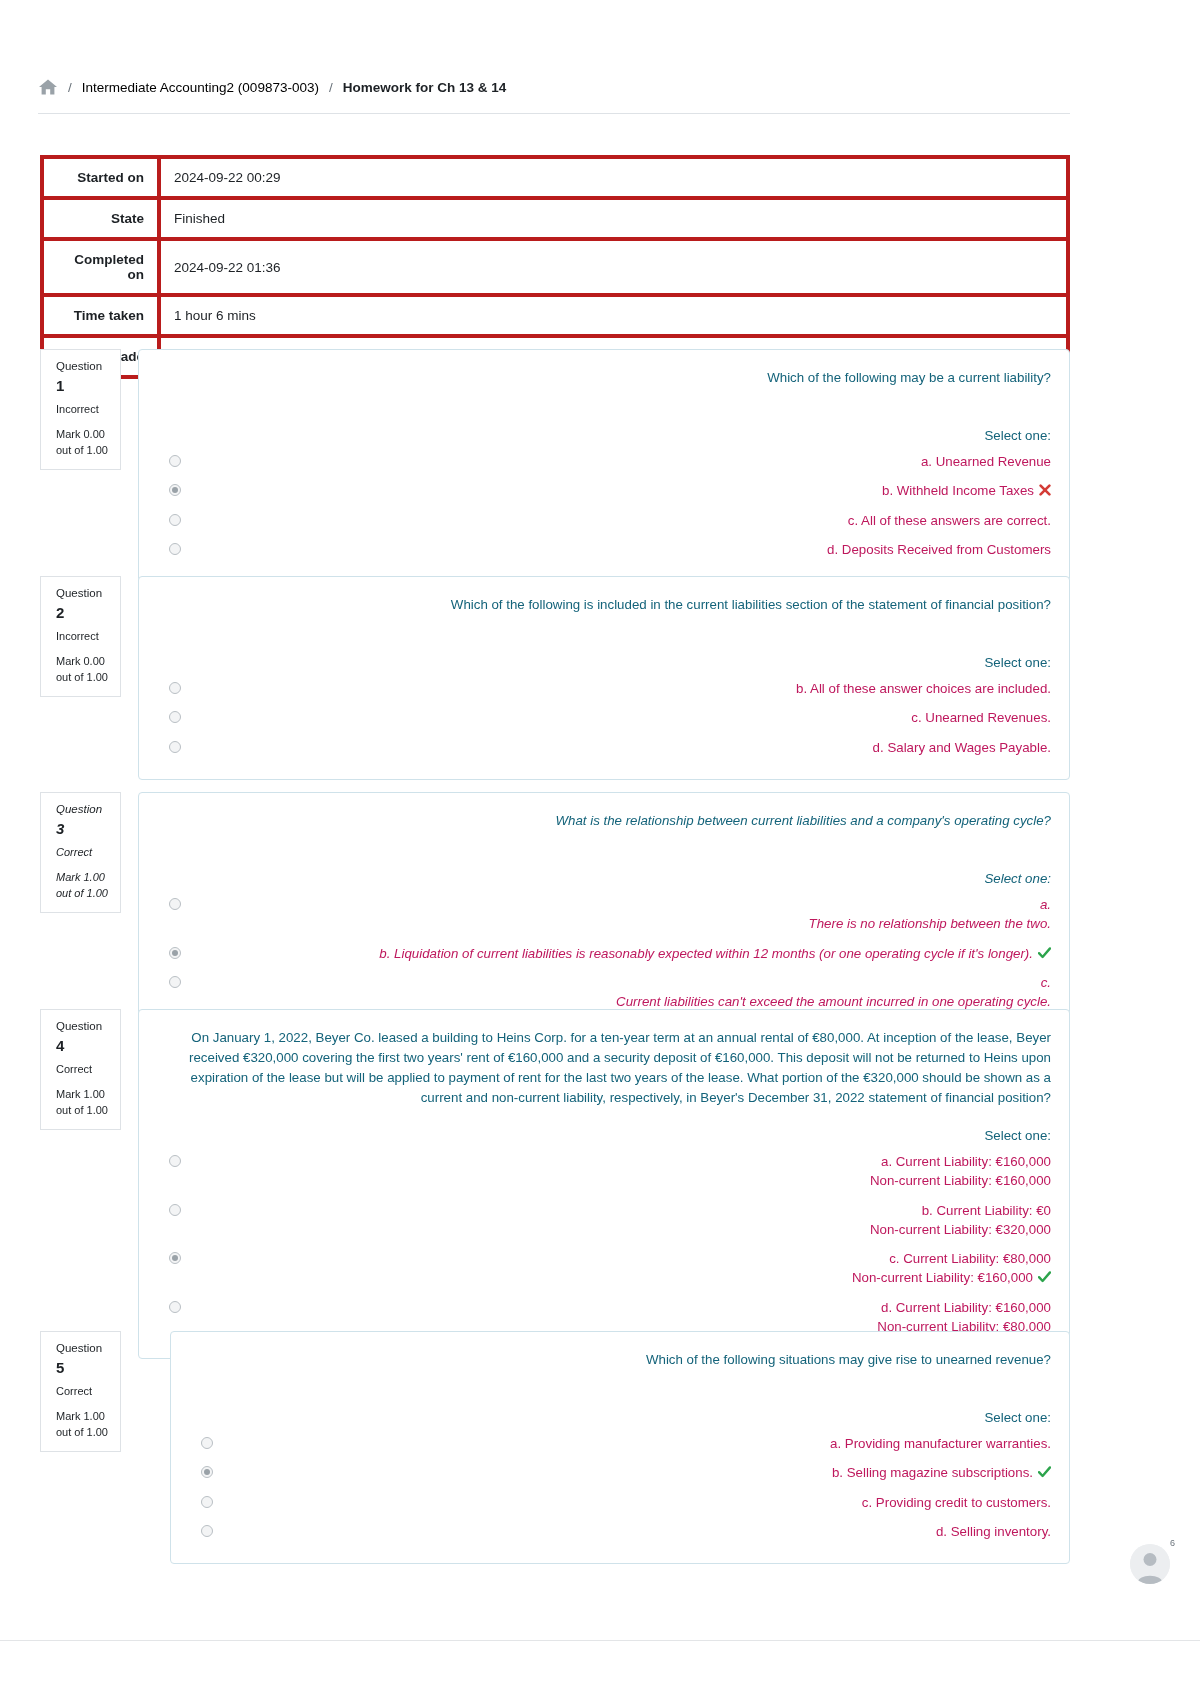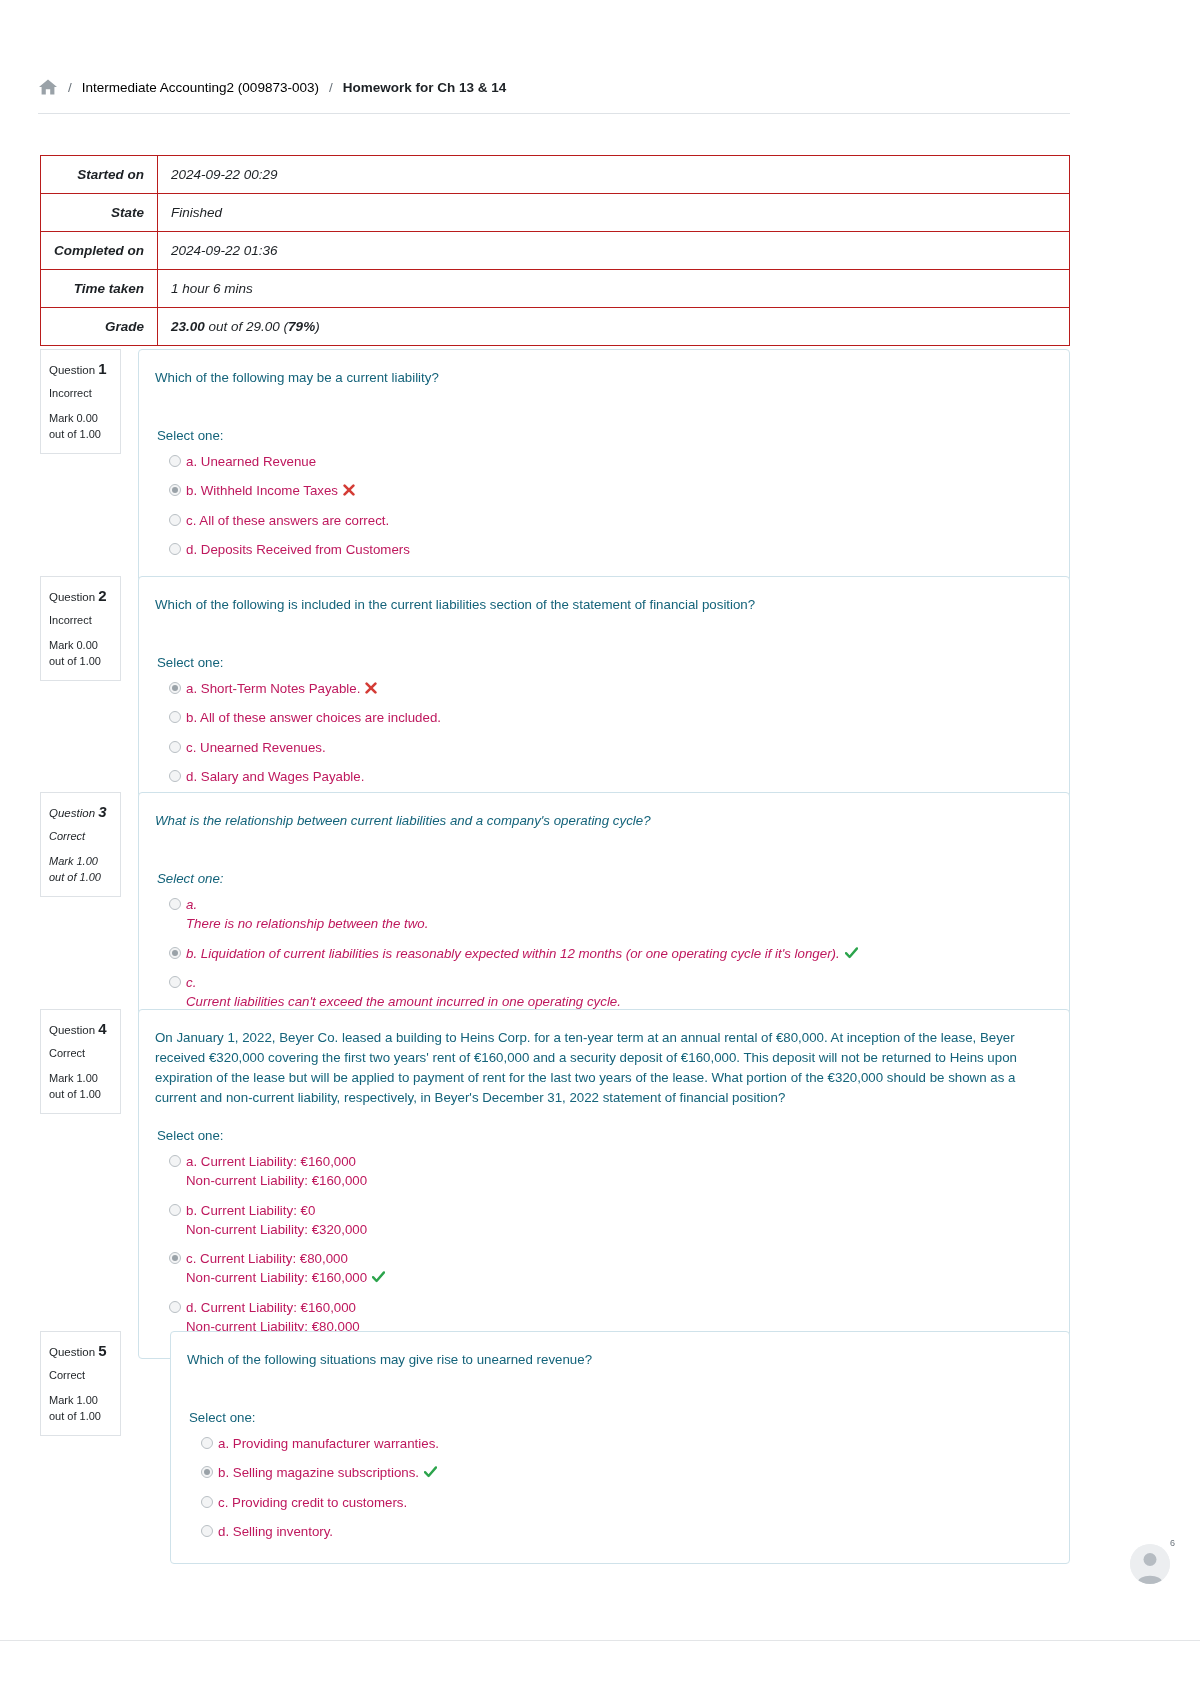--- a/index.html
+++ b/index.html
@@ -39,25 +39,24 @@
   
   .info-table {
     position: absolute;
     left: 40px; top: 155px;
     width: 1030px;
     border-collapse: collapse;
     font-size: 13.5px;
   }
   .info-table tr { border: 1px solid #dee2e6; }
   .info-table th, .info-table td {
-    border: 1px solid #b91c1c;
+    border: 4px solid #b91c1c;
     padding: 11px 13px;
     vertical-align: middle;
     height: 37px;
-    font-style: italic;
   }
   .info-table th {
     width: 117px;
     text-align: right;
     font-weight: bold;
     color: #1d2125;
   }
   .info-table td { text-align: left; color: #1d2125; }
   .info-table td b { font-weight: bold; }
 
@@ -67,21 +66,21 @@
     left: 40px;
     width: 1030px;
     display: flex;
     align-items: flex-start;
   }
   .q-info {
     width: 81px;
     flex: 0 0 81px;
     border: 1px solid #dee2e6;
     background: #fff;
-    padding: 8px 9px 10px 8px;
+    padding: 8px 9px 10px 15px;
     font-size: 11px;
     line-height: 1.45;
     color: #1d2125;
   }
   .q-info .q-num {
     font-size: 11.5px;
     margin-bottom: 6px;
   }
   .q-info .q-num b { font-size: 15px; font-weight: bold; }
   .q-info .q-state { margin-bottom: 9px; font-size: 11px; }
@@ -90,20 +89,21 @@
   .q-body {
     flex: 1;
     margin-left: 17px;
     border: 1px solid #cfe2ea;
     border-radius: 4px;
     background: #fff;
     padding: 18px 18px 22px 16px;
     color: #14637a;
     font-size: 13.3px;
     line-height: 1.45;
+    text-align: right;
   }
   .q-text {
     color: #14637a;
     font-size: 13.3px;
     line-height: 1.5;
     margin: 0 0 6px 0;
   }
   .q-text.para { margin-bottom: 16px; }
   .select-one {
     color: #14637a;
@@ -247,26 +247,20 @@
       <div class="q-info">
         <div class="q-num"><span>Question</span> <b>2</b></div>
         <div class="q-state">Incorrect</div>
         <div class="q-mark">Mark 0.00 out of 1.00</div>
       </div>
       <div class="q-body">
         <p class="q-text">Which of the following is included in the current liabilities section of the statement of financial position?</p>
         <div class="select-one">Select one:</div>
         <ul class="answers">
           <li class="ans">
-            <span class="radio checked"></span>
-            <span class="ans-text"><span>a. Short-Term Notes Payable.</span><span class="mark-icon"><svg width="12" height="12" viewBox="0 0 12 12">
-                  <path d="M1.6 1.6 L10.4 10.4 M10.4 1.6 L1.6 10.4" stroke="#d43c36" stroke-width="2.6" stroke-linecap="round"></path>
-                </svg></span></span>
-          </li>
-          <li class="ans">
             <span class="radio"></span>
             <span class="ans-text"><span>b. All of these answer choices are included.</span></span>
           </li>
           <li class="ans">
             <span class="radio"></span>
             <span class="ans-text"><span>c. Unearned Revenues.</span></span>
           </li>
           <li class="ans">
             <span class="radio"></span>
             <span class="ans-text"><span>d. Salary and Wages Payable.</span></span>

